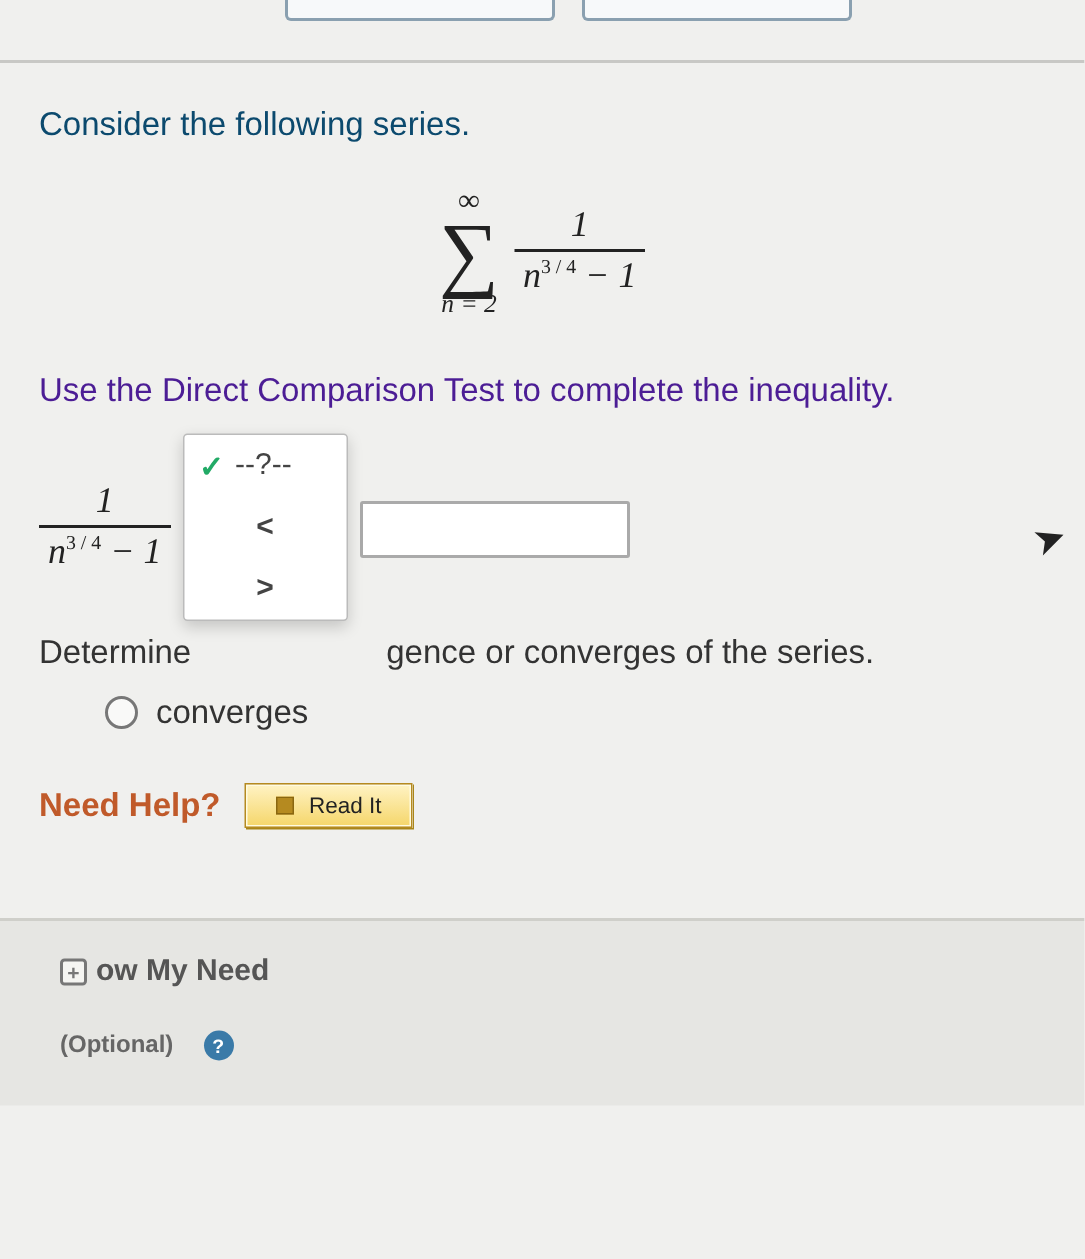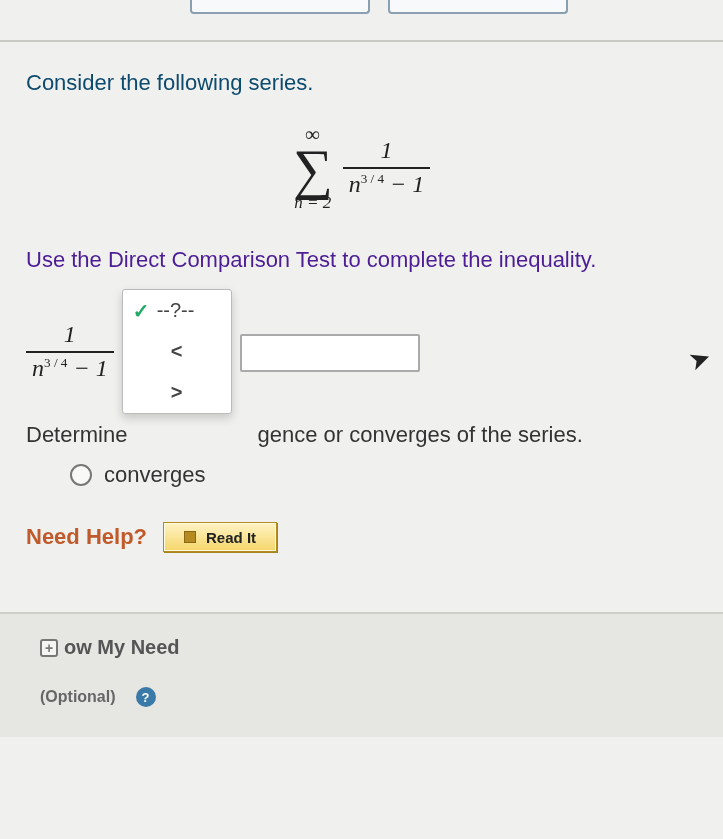--- a/index.html
+++ b/index.html
@@ -153,21 +153,21 @@
     font-size: 22px;
     font-weight: bold;
     color: #c05a2a;
   }
   .help-btn {
     display: inline-flex;
     align-items: center;
     height: 30px;
     padding: 0 20px;
     font-size: 15px;
-    font-weight: bold;
+    font-weight: normal;
     color: #222;
     background: linear-gradient(#fff3c4, #f5d66a);
     border: 1px solid #b58a20;
     box-shadow: inset 0 0 0 1px #fffbe0, 1px 1px 0 #a88519;
     cursor: pointer;
   }
   .help-btn .sq {
     width: 12px;
     height: 12px;
     background: #b58a20;

